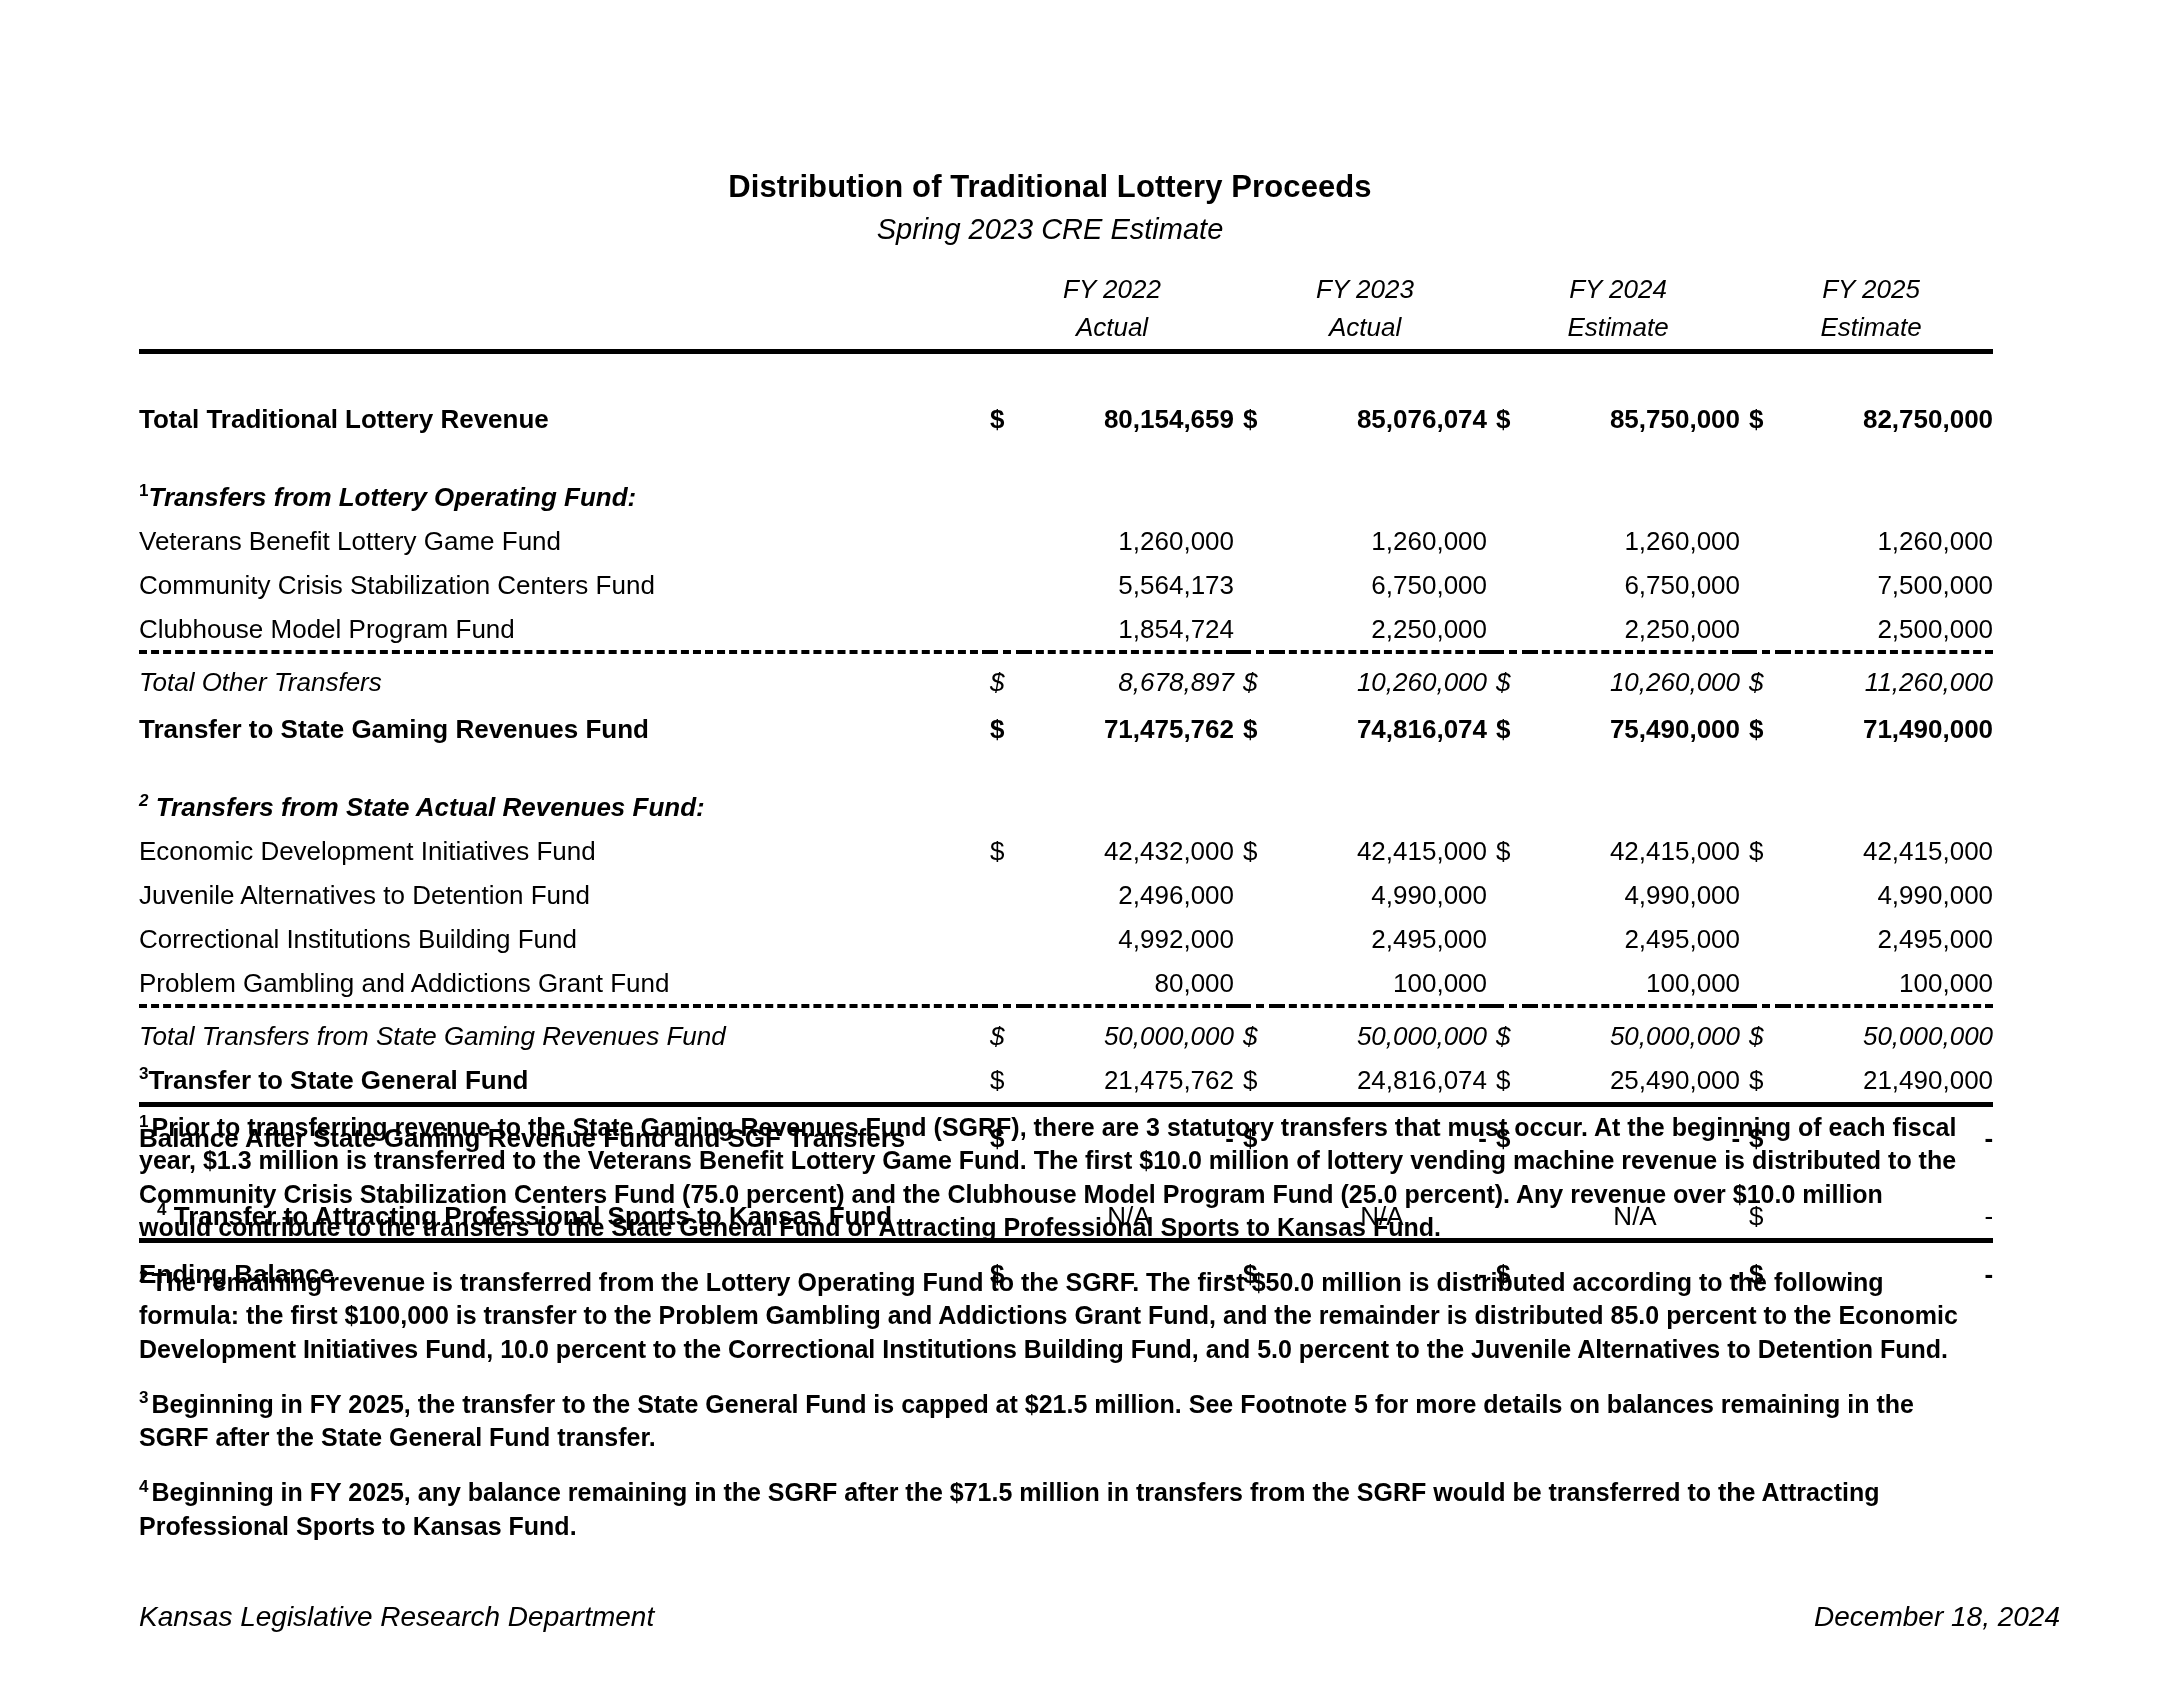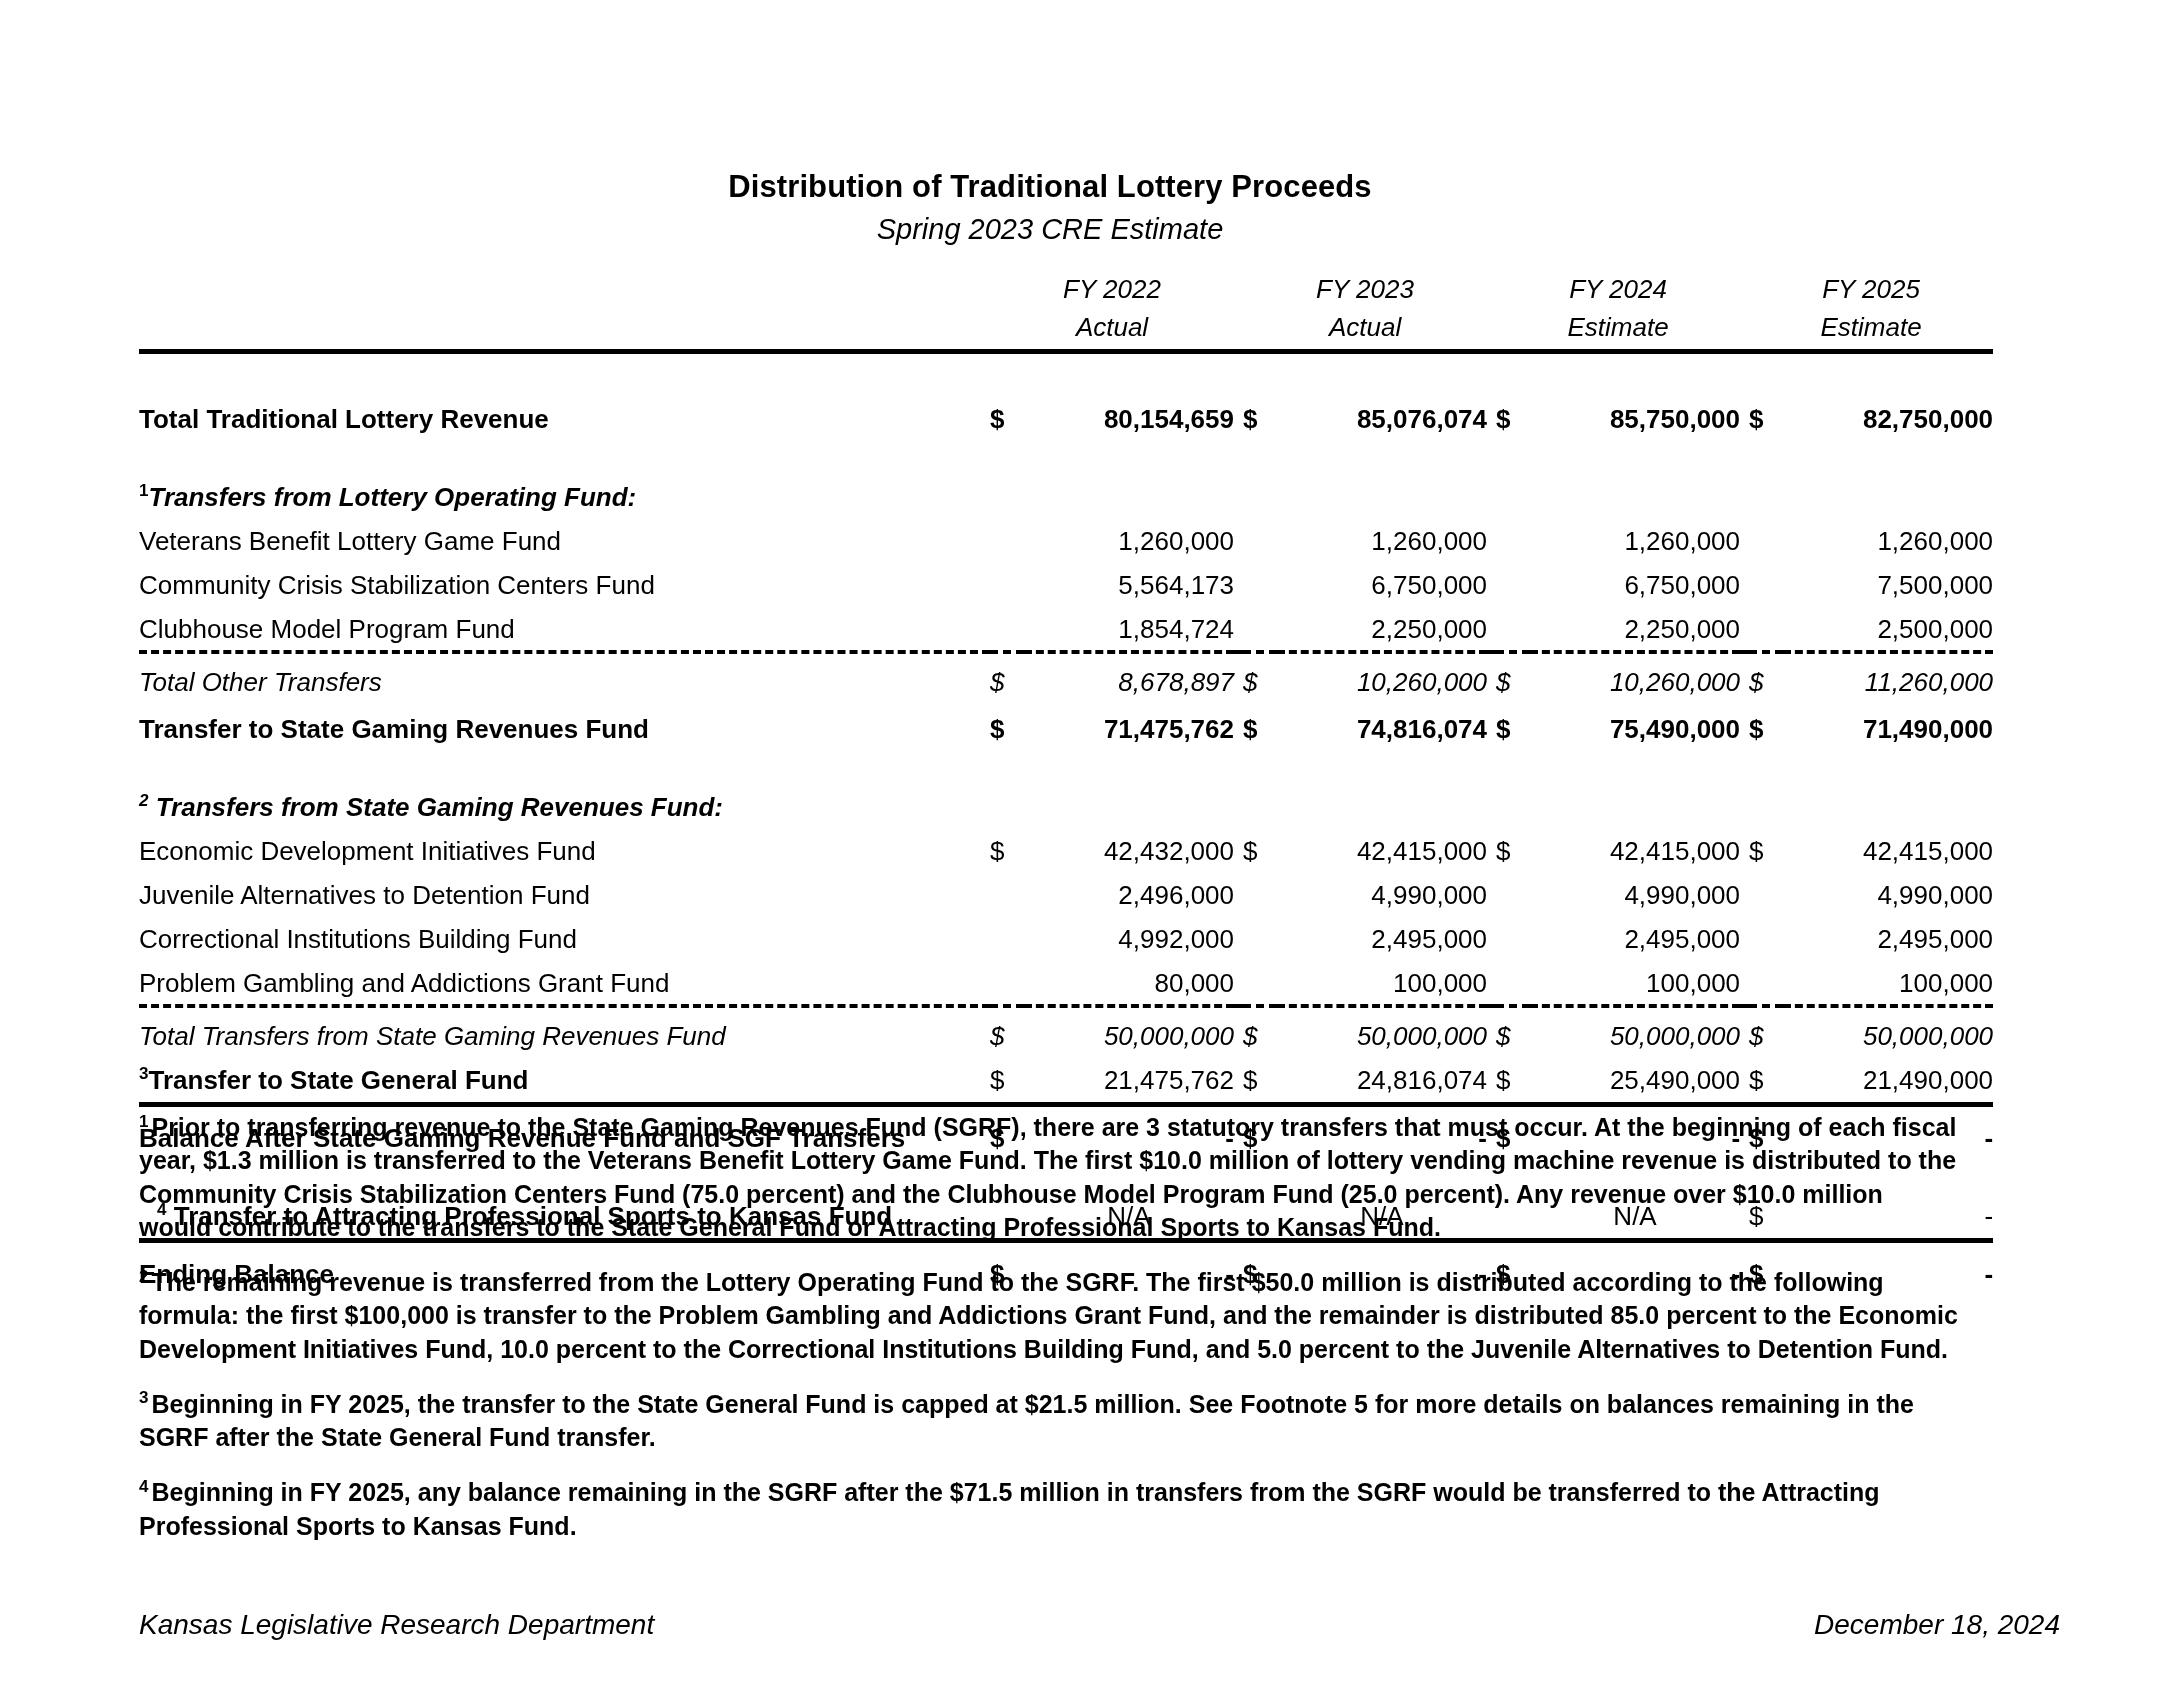--- a/index.html
+++ b/index.html
@@ -138,21 +138,20 @@
   
   .footer {
     position: absolute;
     left: 139px;
     top: 1601px;
     width: 1921px;
     display: flex;
     justify-content: space-between;
     font-size: 28px;
     font-style: italic;
-    margin-top: 8px;
   }
 </style>
 </head>
 <body>
 
 <div class="page">
 
   <div class="title-block">
     <div class="doc-title">Distribution of Traditional Lottery Proceeds</div>
     <div class="doc-subtitle">Spring 2023 CRE Estimate</div>
@@ -306,21 +305,21 @@
         <td></td>
         <td class="sign b">$</td>
         <td class="val b">71,490,000</td>
       </tr>
 
       <tr class="sp-md">
             <td colspan="12"></td>
           </tr>
 
       <tr class="drow">
-        <td class="lbl-left it" colspan="12"><sup class="fni">2</sup> <span>Transfers from State Gaming Revenues Fund:</span></td>
+        <td class="lbl-left it" colspan="12"><sup class="fni">2</sup> <span>Transfers from State Actual Revenues Fund:</span></td>
       </tr>
 
       <tr class="drow">
         <td class="lbl-indent">Economic Development Initiatives Fund</td>
         <td class="sign">$</td>
         <td class="val">42,432,000</td>
         <td></td>
         <td class="sign">$</td>
         <td class="val">42,415,000</td>
         <td></td>

